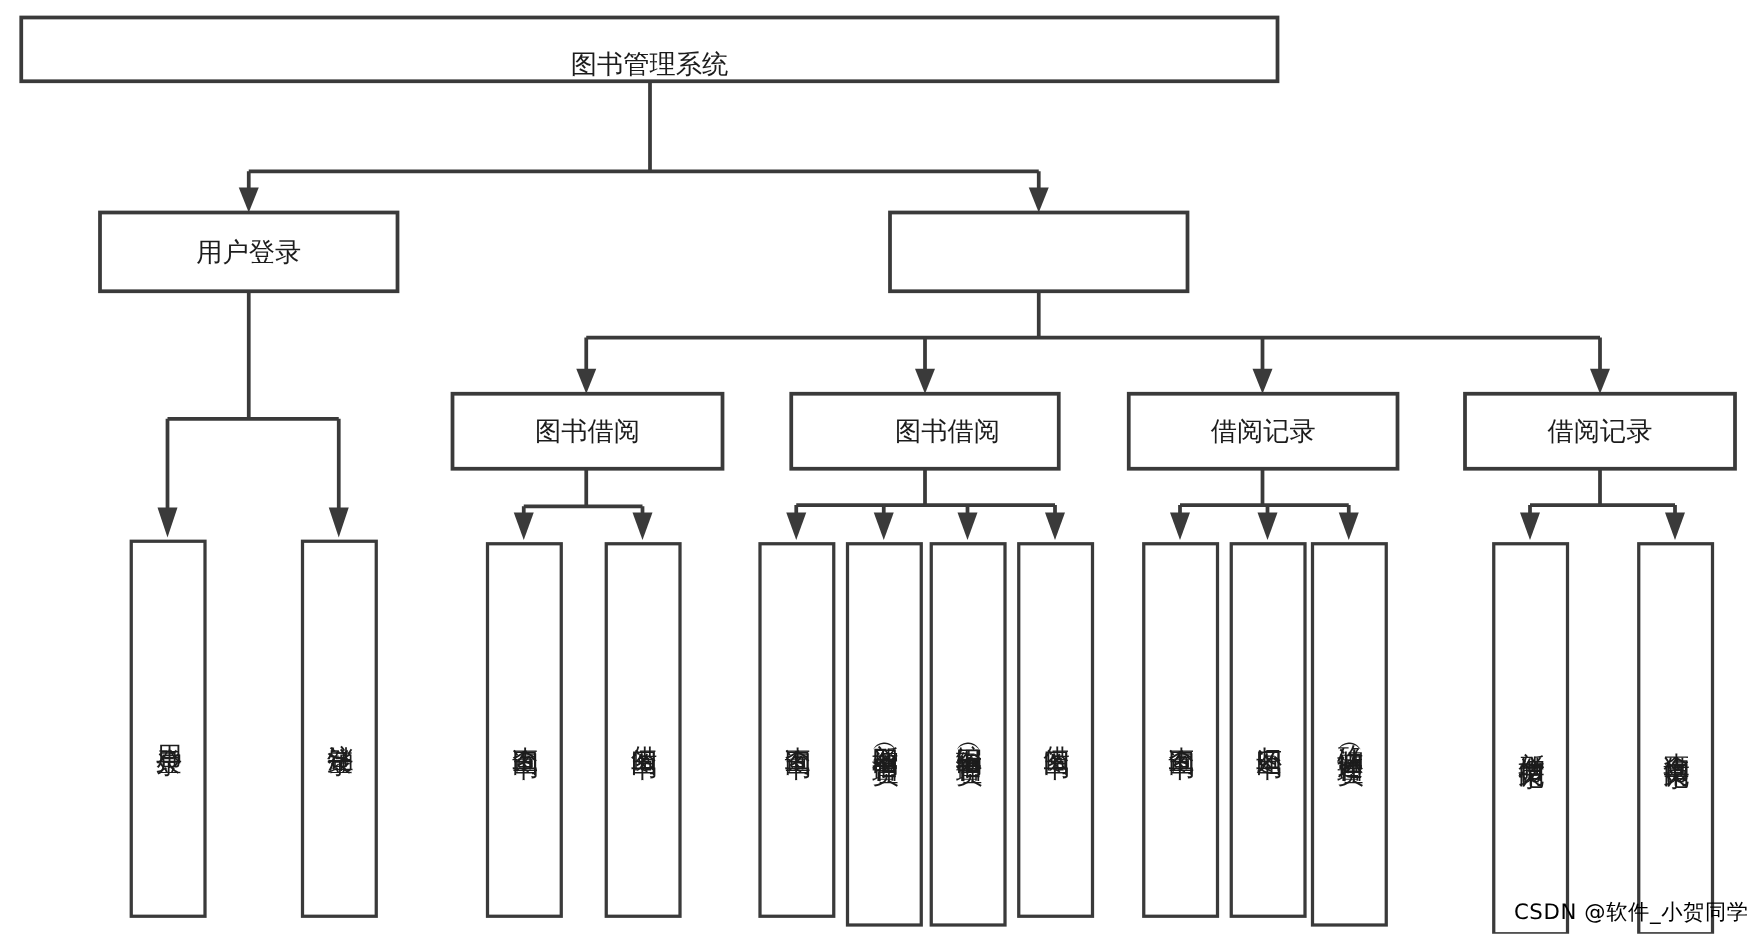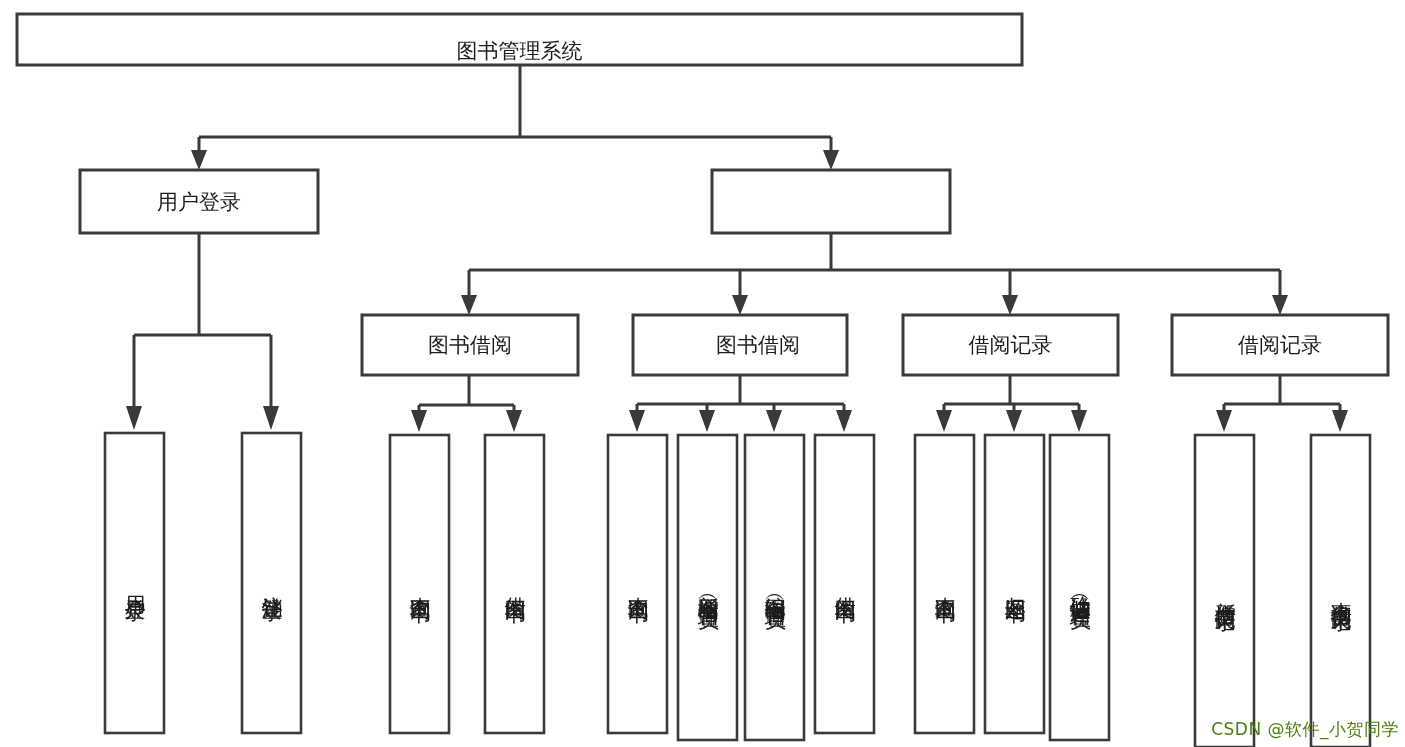--- a/index.html
+++ b/index.html
@@ -71,21 +71,21 @@
     color: #1c1c1c;
     white-space: nowrap;
     pointer-events: none;
   }
   #watermark {
     position: absolute;
     right: 6px;
     bottom: 6px;
     font-family: "DejaVu Sans", "Liberation Sans", sans-serif;
     font-size: 17px;
-    color: #4d7c0f;
+    color: #000000;
     letter-spacing: 0.5px;
     user-select: none;
     pointer-events: none;
   }
 </style>
 </head>
 <body>
 
 <div id="diagram-root">
 

